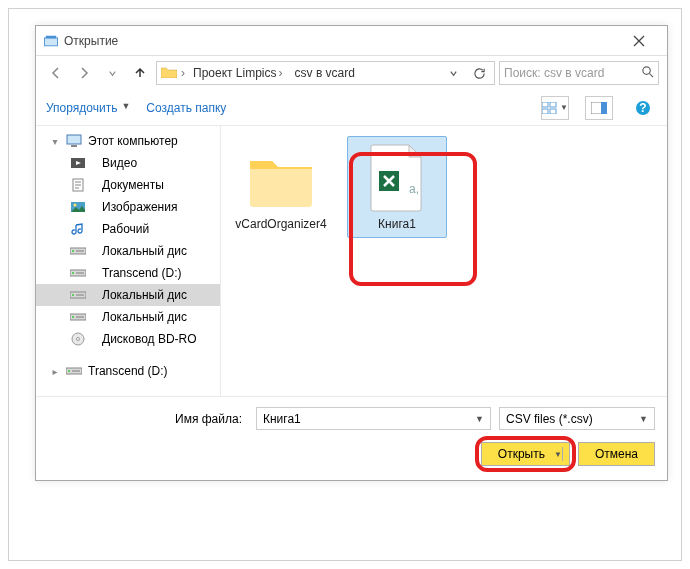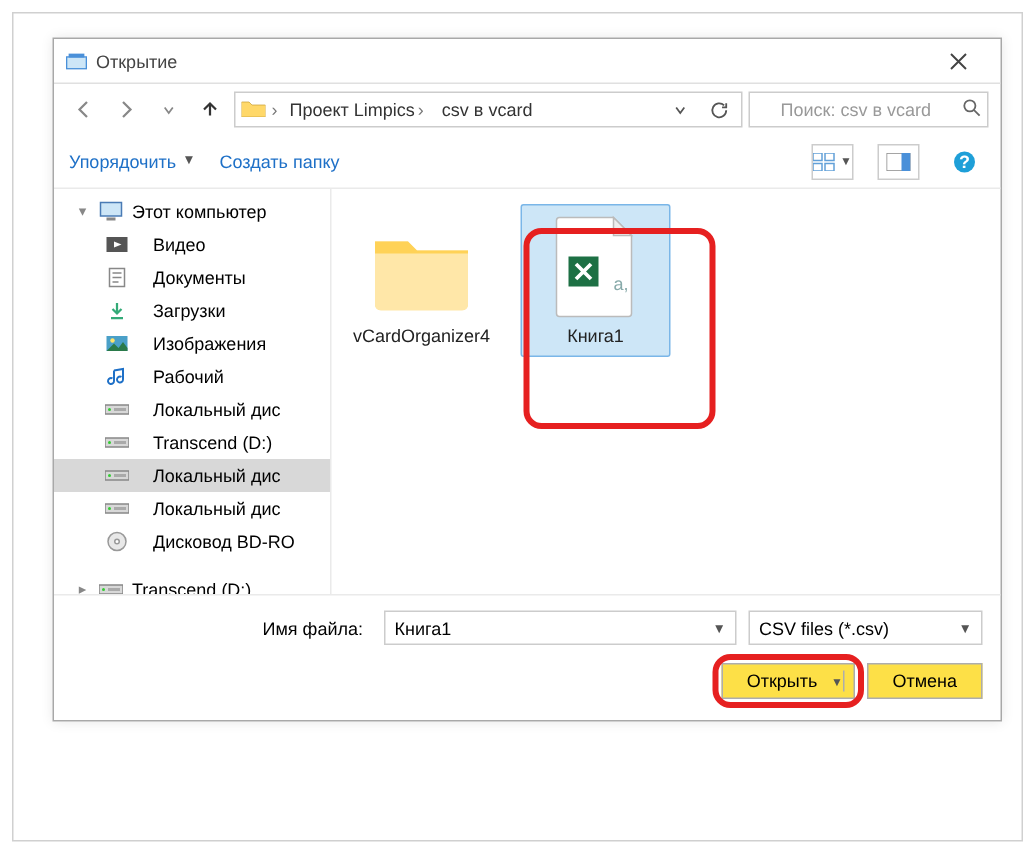--- a/index.html
+++ b/index.html
@@ -122,21 +122,21 @@
           </svg>
         </span>
       <span class="addr-btn">
           <svg width="13" height="13" viewBox="0 0 14 14">
             <path d="M12 7 a5 5 0 1 1 -1.5 -3.5 M12 2 v3 h-3" fill="none" stroke="currentColor" stroke-width="1.3"></path>
           </svg>
         </span>
     </div>
 
     <div class="searchbox">
-      <span style="flex:1;overflow:hidden;white-space:nowrap;text-align:center;">Поиск: csv в vcard</span>
+      <span style="flex:1;overflow:hidden;white-space:nowrap;">Поиск: csv в vcard</span>
       <span class="sicon"><svg width="13" height="13" viewBox="0 0 14 14">
             <circle cx="6" cy="6" r="4" fill="none" stroke="currentColor" stroke-width="1.3"></circle>
             <path d="M9 9 L13 13" stroke="currentColor" stroke-width="1.3"></path>
           </svg></span>
     </div>
   </div>
 
   <div class="toolbar">
     <div class="tbtn">
         <span>Упорядочить</span> 
@@ -192,28 +192,20 @@
           <span class="ticon">
             <svg width="14" height="14" viewBox="0 0 14 14">
               <rect x="2" y="1" width="10" height="12" fill="#fff" stroke="#888"></rect>
               <path d="M4 4h6M4 7h6M4 10h4" stroke="#888"></path>
             </svg>
           </span>
           <span>Документы</span>
         </div>
         <div class="node child">
           <span class="ticon">
-            <svg width="14" height="14" viewBox="0 0 14 14">
-              <path d="M7 2 v7 M4 6 l3 3 l3 -3 M3 12 h8" stroke="#3a7" stroke-width="1.5" fill="none"></path>
-            </svg>
-          </span>
-          <span>Загрузки</span>
-        </div>
-        <div class="node child">
-          <span class="ticon">
             <svg width="16" height="14" viewBox="0 0 16 14">
               <rect x="1" y="2" width="14" height="10" fill="#4aa0c8"></rect>
               <circle cx="5" cy="5" r="1.5" fill="#ffe36b"></circle>
               <path d="M1 12 l5 -5 l3 3 l3 -4 l3 4 v2 z" fill="#2a7a4a"></path>
             </svg>
           </span>
           <span>Изображения</span>
         </div>
         <div class="node child">
           <span class="ticon">

